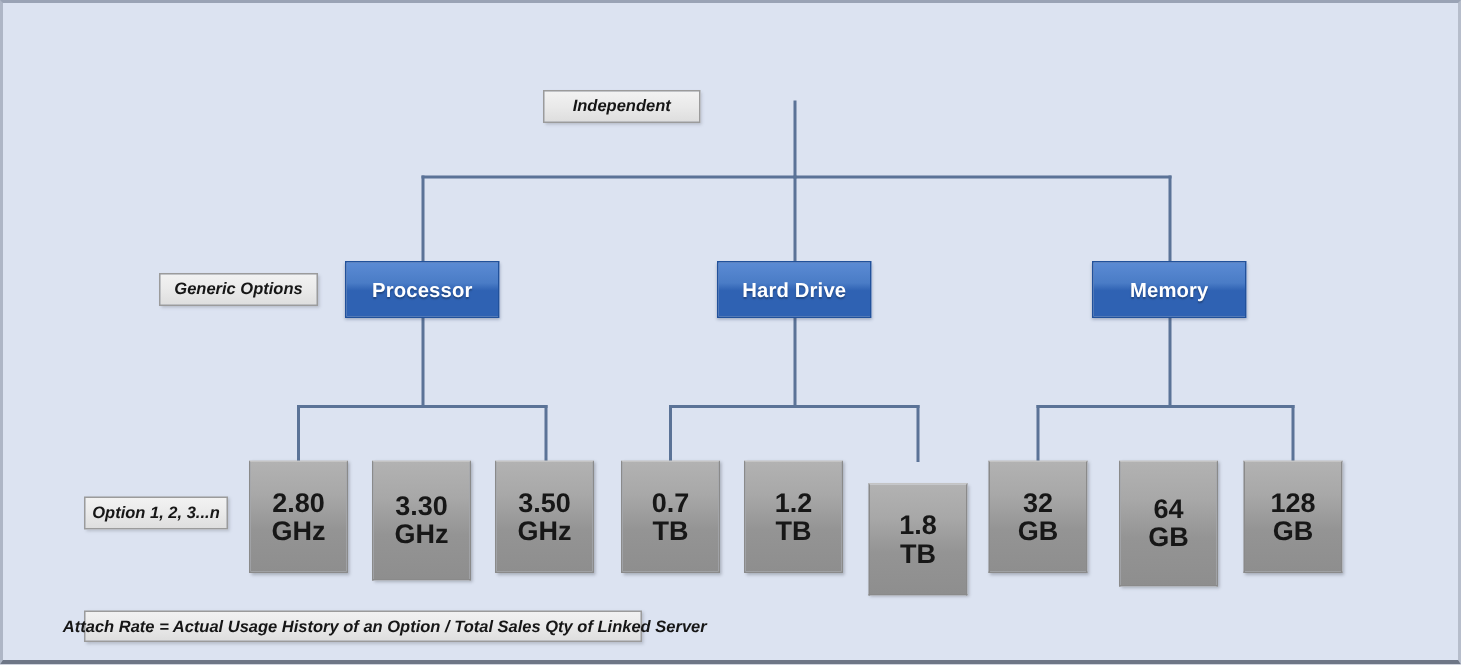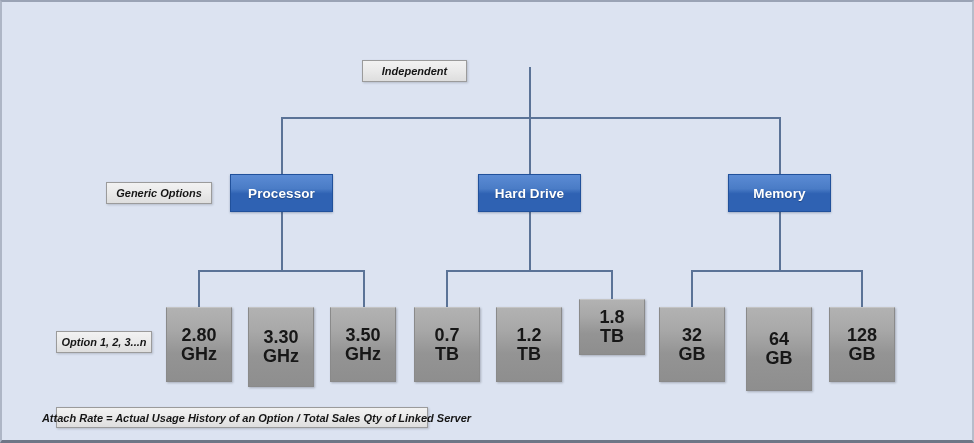--- a/index.html
+++ b/index.html
@@ -148,21 +148,21 @@
   </div>
 
   <div class="node-gray" style="left:412px; top:305px; width:66px; height:75px;">
     <span>0.7</span>
     <span>TB</span>
   </div>
   <div class="node-gray" style="left:494px; top:305px; width:66px; height:75px;">
     <span>1.2</span>
     <span>TB</span>
   </div>
-  <div class="node-gray" style="left:577px; top:297px; width:66px; height:56px;">
+  <div class="node-gray" style="left:577px; top:320px; width:66px; height:75px;">
     <span>1.8</span>
     <span>TB</span>
   </div>
 
   <div class="node-gray" style="left:657px; top:305px; width:66px; height:75px;">
     <span>32</span>
     <span>GB</span>
   </div>
   <div class="node-gray" style="left:744px; top:305px; width:66px; height:84px;">
     <span>64</span>

